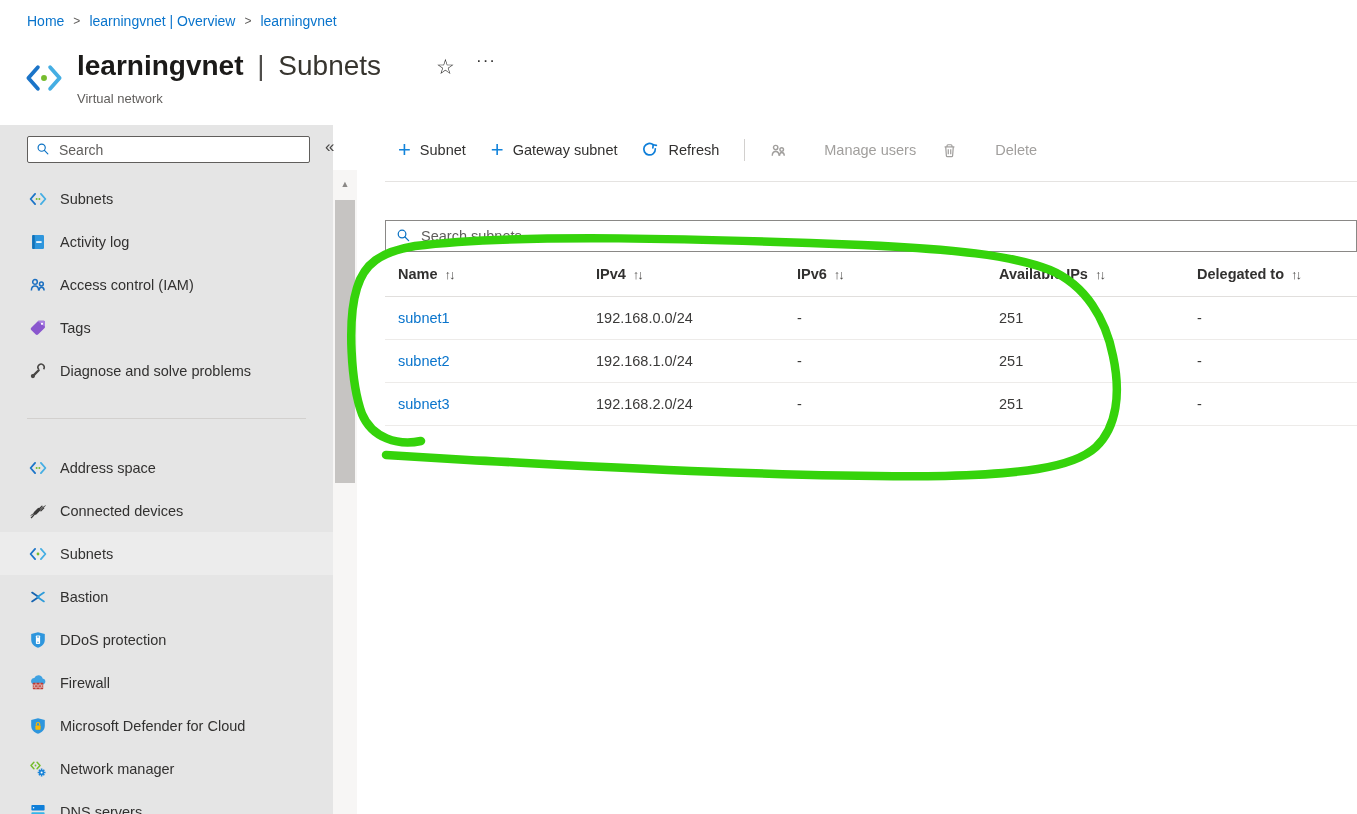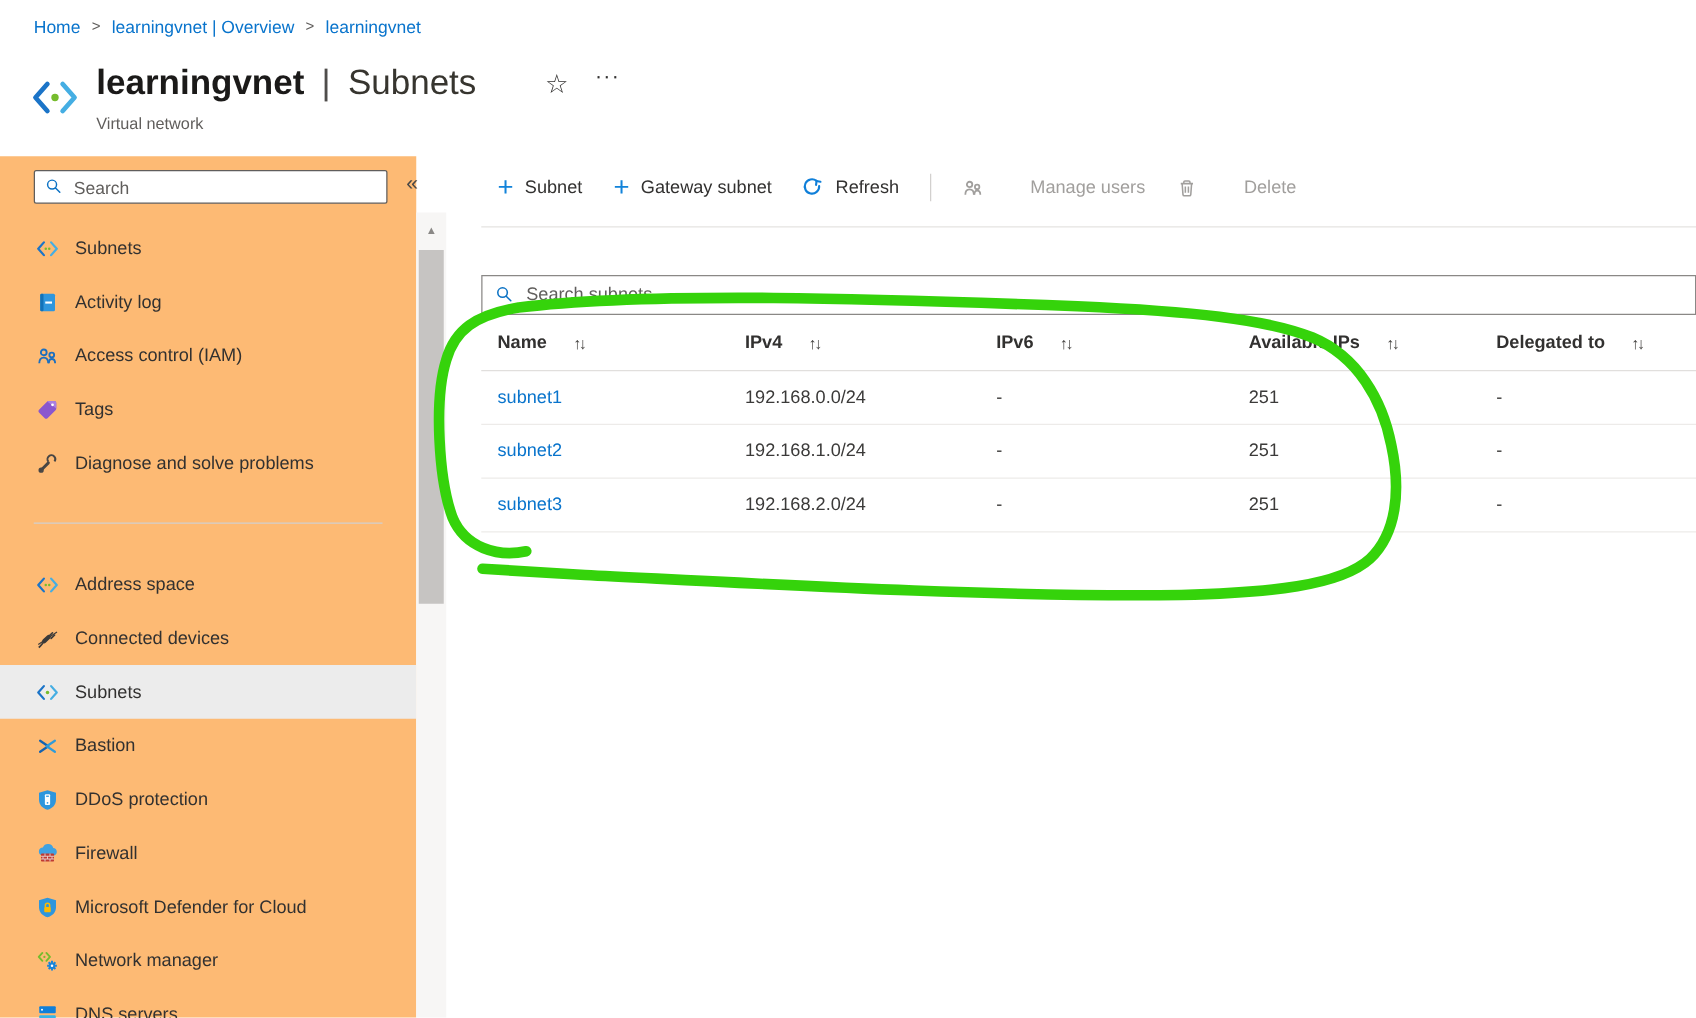--- a/index.html
+++ b/index.html
@@ -16,21 +16,21 @@
   .title-icon { position:absolute; left:0; top:9px; width:40px; height:38px; }
   .title-line { position:absolute; left:53px; top:0; white-space:nowrap; font-size:28px; }
   .title-name { font-weight:bold; color:#1b1a19; }
   .title-div  { font-weight:300; color:#4f4d4b; padding:0 6px; }
   .title-sect { font-weight:300; color:#37352f; }
   .star-btn { position:absolute; left:412px; top:5px; font-size:21px; color:#323130; cursor:pointer; }
   .more-btn { position:absolute; left:452px; top:1px; font-size:17px; letter-spacing:1px; color:#323130; cursor:pointer; }
   .subtitle { position:absolute; left:53px; top:41px; font-size:13px; color:#605e5c; white-space:nowrap; }
 
   
-  .sidebar { position:absolute; left:0; top:125px; width:333px; bottom:0; background:#fdba74; }
+  .sidebar { position:absolute; left:0; top:125px; width:333px; bottom:0; background:#e5e5e5; }
   .side-search { position:absolute; left:27px; top:11px; width:283px; height:27px;
                  border:1px solid #605e5c; border-radius:2px; background:#fff;
                  display:flex; align-items:center; padding-left:8px; }
   .side-search input { border:none; outline:none; font-size:14px; width:220px; margin-left:8px;
                        font-family:"Liberation Sans", sans-serif; color:#323130; }
   .side-search input::placeholder { color:#605e5c; }
   .collapse-btn { position:absolute; left:325px; top:12px; font-size:17px; color:#494847; cursor:pointer; }
   .nav { position:absolute; left:0; right:0; top:52px; }
   .nav-item { height:43px; display:flex; align-items:center; cursor:pointer; font-size:14.5px; }
   .nav-item .ic { width:18px; height:18px; margin-left:29px; flex:none; }
@@ -57,21 +57,21 @@
 
   .subnet-search { position:absolute; left:0; right:0; top:75px; height:32px;
                    border:1px solid #8a8886; background:#fff; display:flex; align-items:center; padding-left:10px;margin-top:20px; }
   .subnet-search input { border:none; outline:none; font-size:14.5px; margin-left:9px; width:400px;
                          font-family:"Liberation Sans", sans-serif; color:#323130; }
   .subnet-search input::placeholder { color:#605e5c; }
 
   .grid-table { position:absolute; left:0; right:0; top:127px; }
   .g-row { display:grid; grid-template-columns:198px 201px 202px 198px 1fr; align-items:center; }
   .g-head { height:45px; border-bottom:1px solid #e1dfdd; font-weight:700; font-size:14.5px; }
-  .g-head .cell { display:flex; align-items:center; gap:21px; }
+  .g-head .cell { display:flex; align-items:center; gap:7px; }
   .sort { font-size:13px; color:#484644; letter-spacing:-2px; font-weight:400; cursor:pointer; }
   .g-data { height:43px; border-bottom:1px solid #edebe9; font-size:14.5px; color:#3b3a39; }
   .cell { padding-left:13px; }
   .subnet-link { color:#0974cc; text-decoration:none; cursor:pointer; }
 
   
   .annotation { position:absolute; left:0; top:0; width:1357px; height:814px;
                 pointer-events:none; z-index:30; }
 </style>
 </head>

